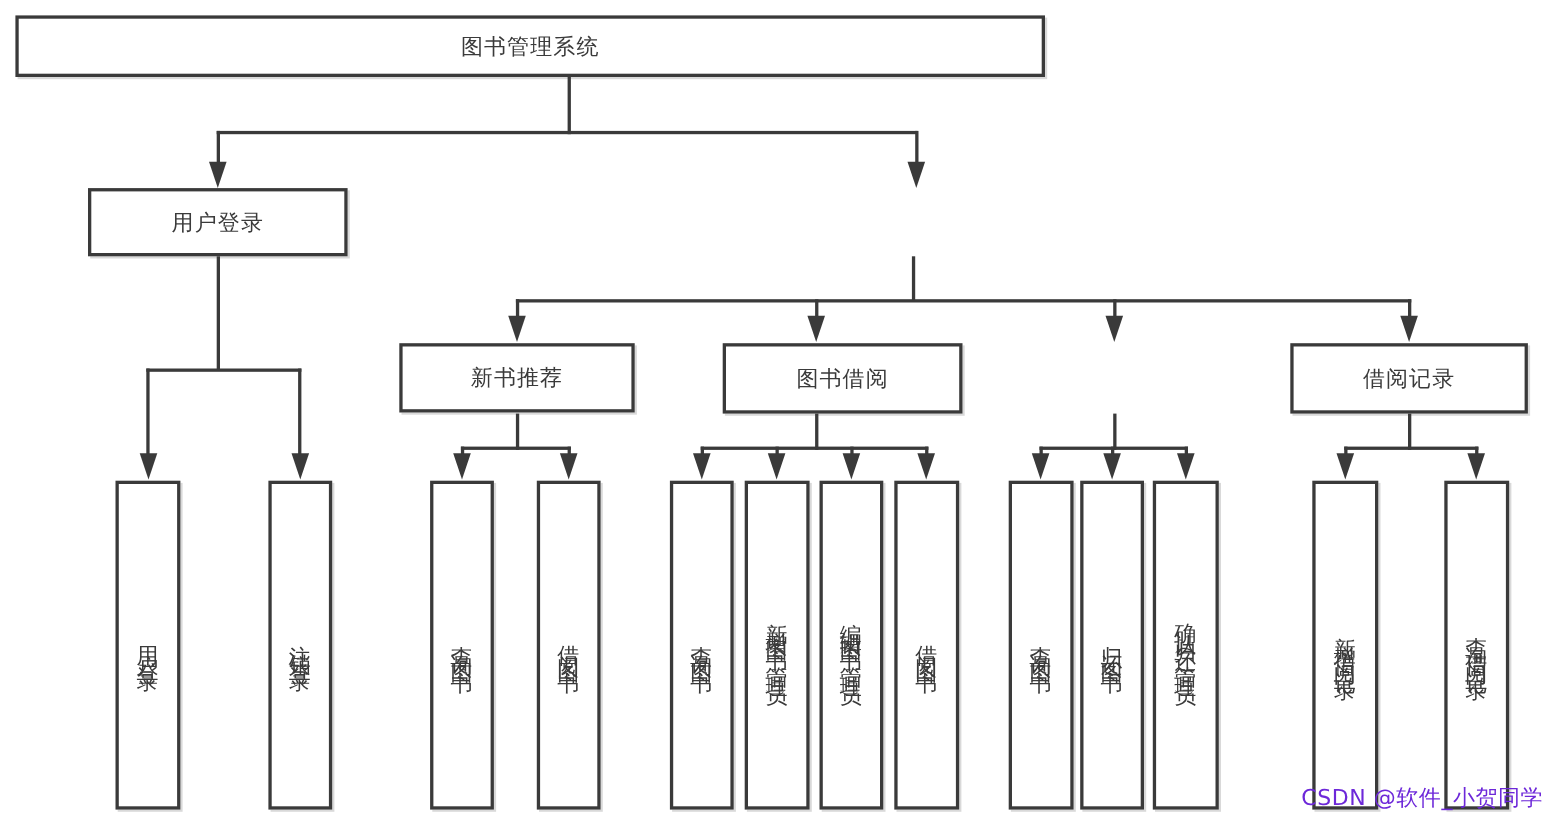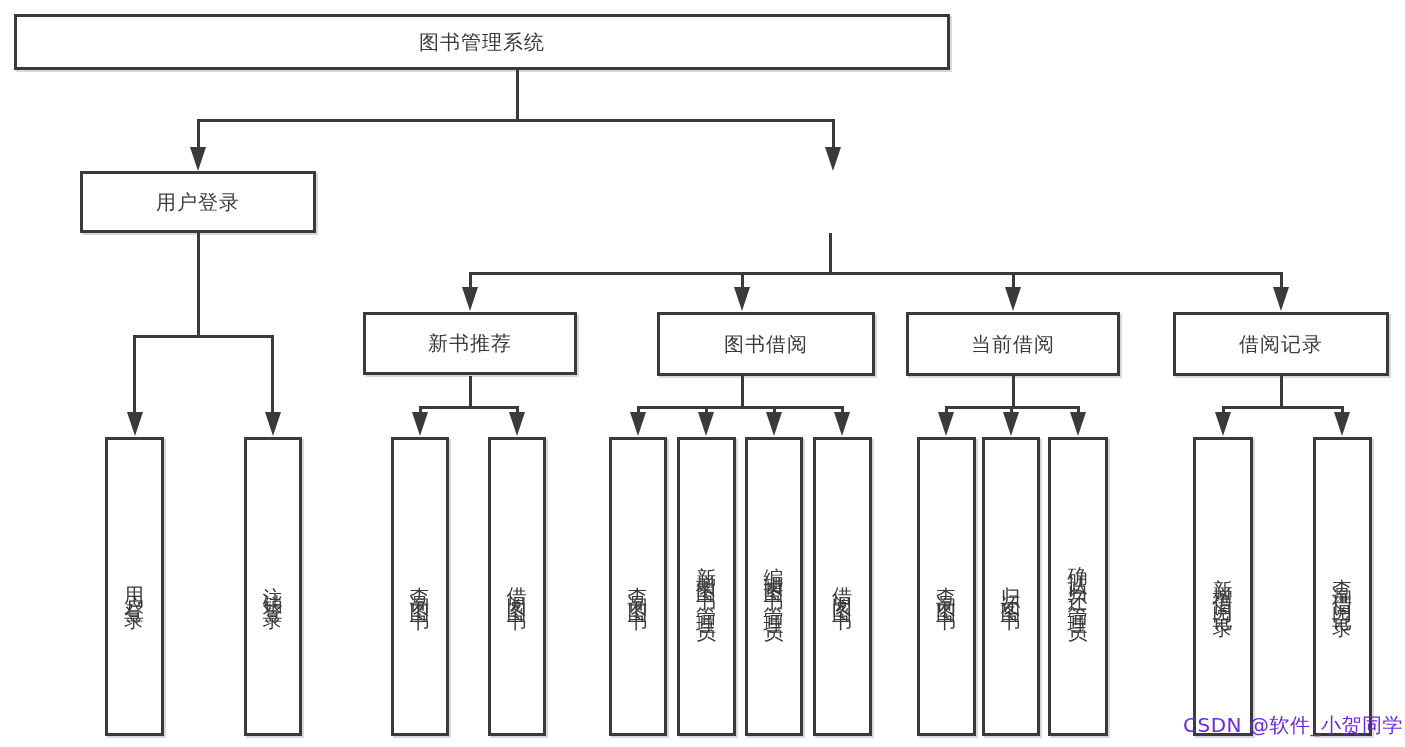--- a/index.html
+++ b/index.html
@@ -67,23 +67,20 @@
   <div class="vline" style="left:1012px;top:272px;height:18px;"></div>
   <div class="arrow" style="left:1005px;top:287px;"></div>
   <div class="vline" style="left:1280px;top:272px;height:18px;"></div>
   <div class="arrow" style="left:1273px;top:287px;"></div>
 
   <div class="node" style="left:363px;top:312px;width:214px;height:63px;">
     <span class="lbl">新书推荐</span>
   </div>
   <div class="node" style="left:633px;top:312px;width:218px;height:64px;margin-left:24px;">
     <span class="lbl">图书借阅</span>
-  </div>
-  <div class="node" style="left:906px;top:312px;width:214px;height:64px;">
-    <span class="lbl">当前借阅</span>
   </div>
   <div class="node" style="left:1173px;top:312px;width:216px;height:64px;">
     <span class="lbl">借阅记录</span>
   </div>
 
   <div class="vline" style="left:469px;top:376px;height:33px;"></div>
   <div class="hline" style="left:419px;top:406px;width:100px;"></div>
   <div class="vline" style="left:419px;top:406px;height:9px;"></div>
   <div class="arrow" style="left:412px;top:412px;"></div>
   <div class="vline" style="left:516px;top:406px;height:9px;"></div>

